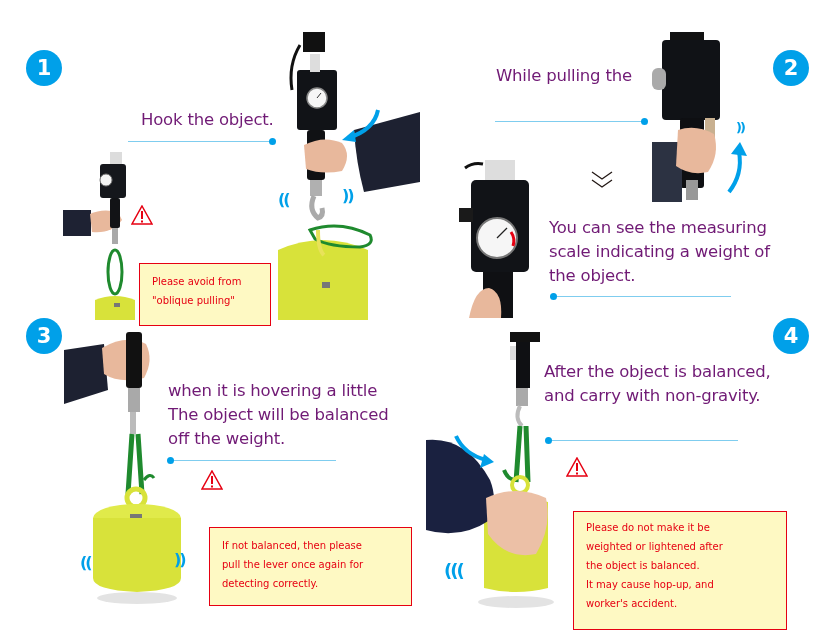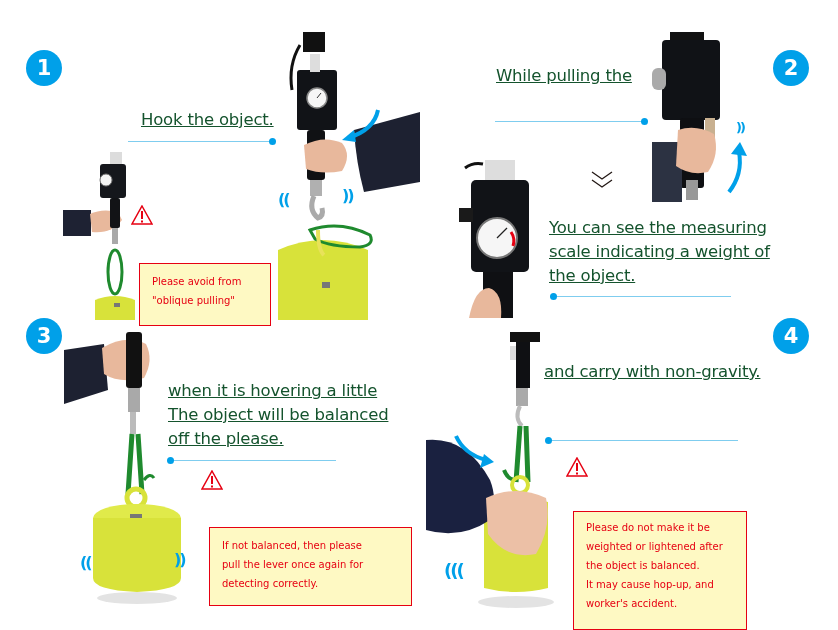--- a/index.html
+++ b/index.html
@@ -5,21 +5,21 @@
   * { box-sizing: border-box; margin: 0; padding: 0; }
   html, body { width: 838px; height: 630px; background: #ffffff; overflow: hidden; }
   body { position: relative; font-family: "DejaVu Sans", "Liberation Sans", sans-serif; color: #231815; }
   .abs { position: absolute; }
 
   .step-badge {
     position: absolute; width: 36px; height: 36px; border-radius: 50%;
     background: #00a0e9; color: #fff; font-family: "DejaVu Sans", sans-serif;
     font-weight: bold; font-size: 21px; display: flex; align-items: center; justify-content: center;
   }
-  .caption { position: absolute; font-size: 16.5px; line-height: 24px; color: #14532d; white-space: nowrap; letter-spacing: -0.2px; text-decoration: underline; }
+  .caption { position: absolute; font-size: 16.5px; line-height: 24px; color: #701a75; white-space: nowrap; letter-spacing: -0.2px; }
   .leader { position: absolute; height: 1px; background: #7fcdef; }
   .leader .dot { position: absolute; top: -3px; width: 7px; height: 7px; border-radius: 50%; background: #00a0e9; }
   .leader.dot-right .dot { right: -3px; }
   .leader.dot-left .dot { left: -3px; }
 
   .warn-box {
     position: absolute; border: 1.5px solid #e60012; color: #e60012;
     font-size: 10px; line-height: 19px; padding: 6px 8px 6px 12px; white-space: nowrap; background: #fef9c3; margin-top: 48px;
   }
   .warn-icon { position: absolute; width: 22px; height: 20px; }
@@ -185,21 +185,21 @@
   <path d="M31 188 l0 60 q0 12 44 14 q44 -2 44 -14 l0 -60 z" fill="#d8e23a"></path>
   <rect x="68" y="184" width="12" height="4" fill="#777"></rect>
   <ellipse cx="75" cy="268" rx="40" ry="6" fill="#e3e3e3"></ellipse>
 </svg>
 <div class="vib" style="left:80px;top:553px;">((</div>
 <div class="vib" style="left:174px;top:550px;">))</div>
 
 <div class="caption" style="left:168px;top:379px;">
   <div>when it is hovering a little</div>
   <div>The object will be balanced</div>
-  <div>off the please.</div>
+  <div>off the weight.</div>
 </div>
 <div class="leader dot-left" style="left:170px;top:460px;width:166px;">
   <span class="dot"></span>
 </div>
 
 <svg class="warn-icon" style="left:201px;top:470px;" viewBox="0 0 22 20">
   <path d="M11 1 L21 19 L1 19 Z" fill="#fff" stroke="#e60012" stroke-width="1.5"></path>
   <rect x="10" y="6" width="2" height="8" fill="#e60012"></rect>
   <rect x="10" y="15.5" width="2" height="2" fill="#e60012"></rect>
 </svg>
@@ -233,30 +233,31 @@
   <path d="M62 168 q30 -14 60 0 q6 30 -10 56 q-30 6 -48 -20 z" fill="#ecc0a6"></path>
   <ellipse cx="92" cy="272" rx="38" ry="6" fill="#e3e3e3"></ellipse>
 </svg>
 <svg class="abs" style="left:454px;top:432px;" width="44" height="36" viewBox="0 0 44 36">
   <path d="M2 4 q8 18 30 24" stroke="#00a0e9" stroke-width="4" fill="none"></path>
   <path d="M40 30 l-14 6 l4 -14 z" fill="#00a0e9"></path>
 </svg>
 <div class="vib" style="left:444px;top:560px;font-size:18px;">(((</div>
 
 <div class="caption" style="left:544px;top:360px;">
+  <div>After the object is balanced,</div>
   <div>and carry with non-gravity.</div>
 </div>
 <div class="leader dot-left" style="left:548px;top:440px;width:190px;">
   <span class="dot"></span>
 </div>
 
 <svg class="warn-icon" style="left:566px;top:457px;" viewBox="0 0 22 20">
   <path d="M11 1 L21 19 L1 19 Z" fill="#fff" stroke="#e60012" stroke-width="1.5"></path>
   <rect x="10" y="6" width="2" height="8" fill="#e60012"></rect>
   <rect x="10" y="15.5" width="2" height="2" fill="#e60012"></rect>
 </svg>
-<div class="warn-box" style="left:573px;top:463px;width:174px;height:119px;padding-top:6px;">
+<div class="warn-box" style="left:573px;top:463px;width:214px;height:119px;padding-top:6px;">
   <div>Please do not make it be</div>
   <div>weighted or lightened after</div>
   <div>the object is balanced.</div>
   <div>It may cause hop-up, and</div>
   <div>worker's accident.</div>
 </div>
 
 </body></html>

